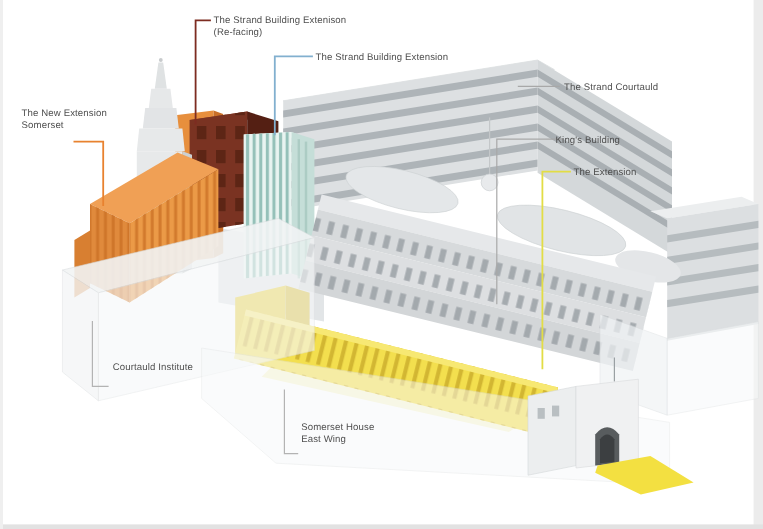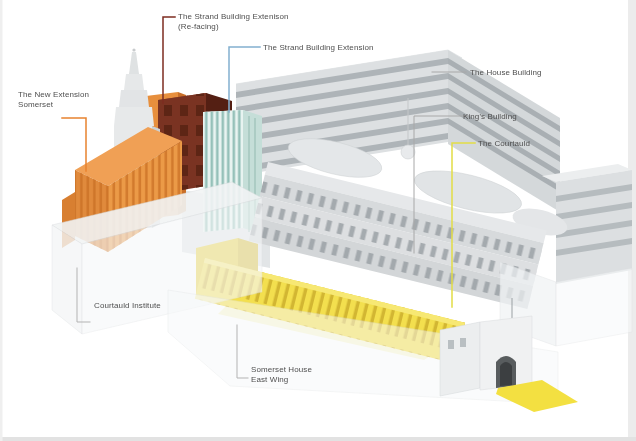--- a/index.html
+++ b/index.html
@@ -175,38 +175,38 @@
 <div class="lbl" style="left:178px;top:12px">
   <span>The Strand Building Extenison</span>
   <span>(Re-facing)</span>
 </div>
 
 <div class="lbl" style="left:263px;top:43px">
   <span>The Strand Building Extension</span>
 </div>
 
 <div class="lbl" style="left:470px;top:68px">
-  <span>The House Building</span>
+  <span>The Strand Courtauld</span>
 </div>
 
 <div class="lbl" style="left:463px;top:112px">
   <span>King's Building</span>
 </div>
 
 <div class="lbl" style="left:478px;top:139px">
-  <span>The Courtauld</span>
+  <span>The Extension</span>
 </div>
 
 <div class="lbl" style="left:18px;top:90px">
   <span>The New Extension</span>
   <span>Somerset</span>
 </div>
 
 <div class="lbl" style="left:94px;top:301px">
   <span>Courtauld Institute</span>
 </div>
 
-<div class="lbl" style="left:251px;top:365px">
+<div class="lbl" style="left:251px;top:351px">
   <span>Somerset House</span>
   <span>East Wing</span>
 </div>
 
 </div>
 
 </body></html>

